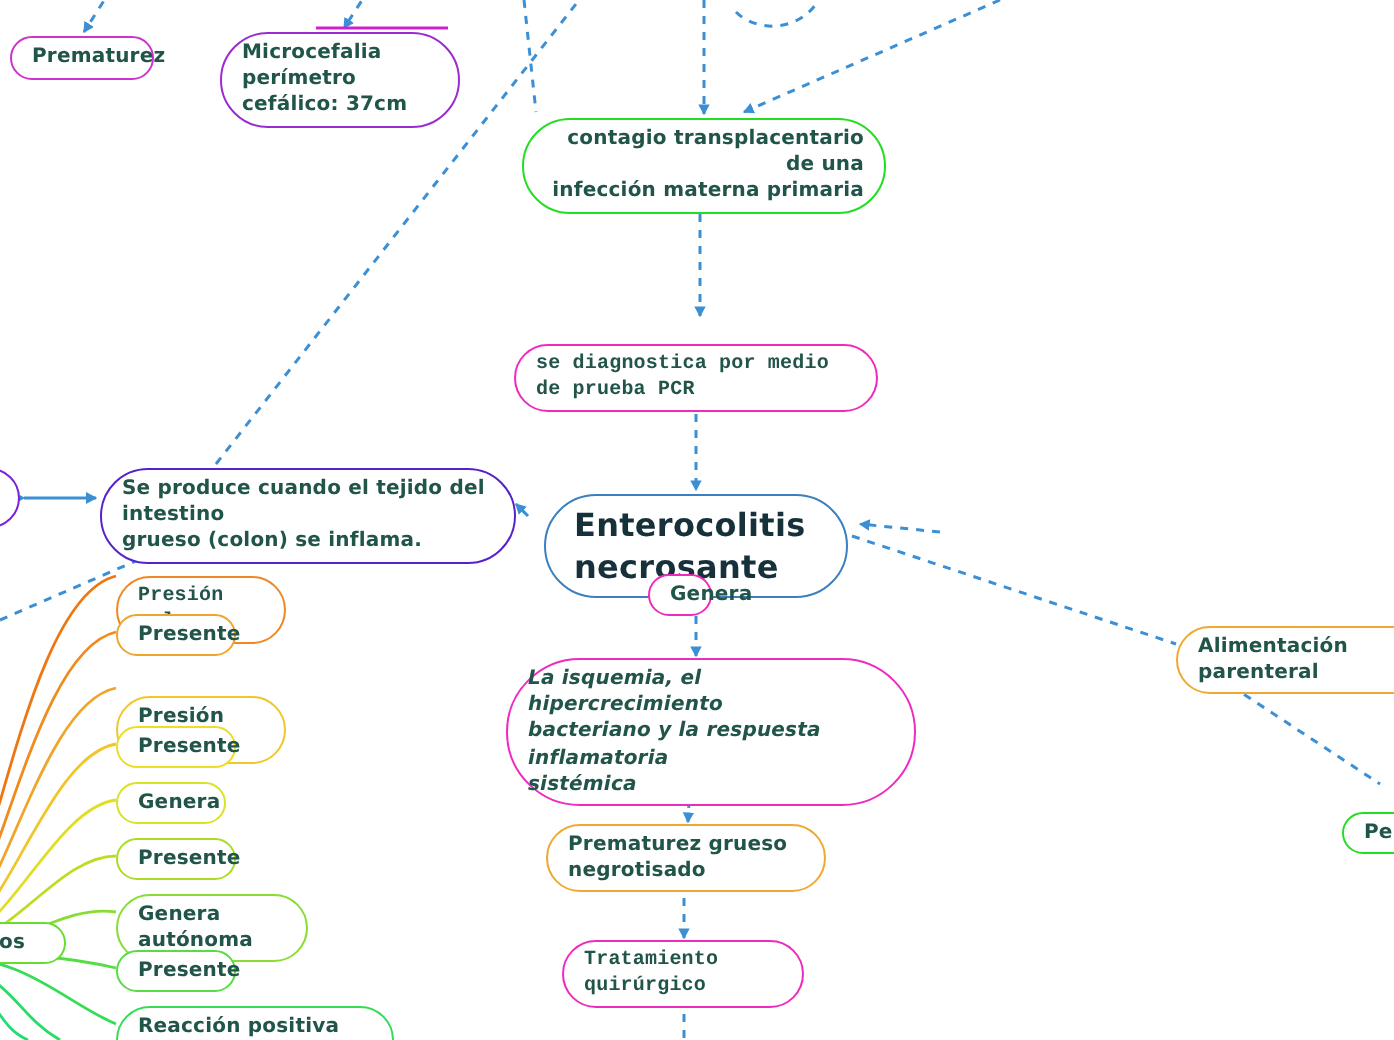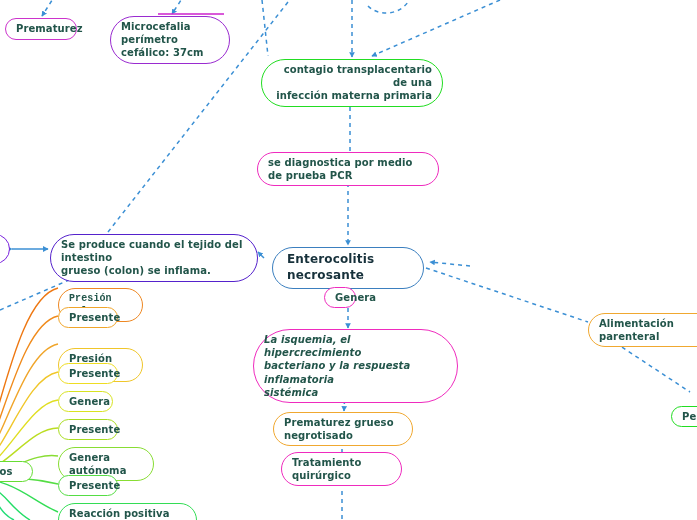--- a/index.html
+++ b/index.html
@@ -27,21 +27,21 @@
     font-size:10px;
     line-height:1.32;
     letter-spacing:.1px;
     display:flex;
     align-items:center;
     padding:3px 10px;
     white-space:pre-line;
     z-index:5;
   }
   .node.center{
-    font-size:12px;
+    font-size:16px;
     color:#17313b;
     border-width:1.7px;
     padding:4px 14px;
     letter-spacing:.15px;
   }
 </style>
 </head>
 <body>
 
 <div id="canvas">
@@ -107,31 +107,31 @@
       <path d="M-30,482 C0,494 -4,512 14,520" stroke="#22dd77"></path>
     </g>
   </svg>
 
   <div id="nodes">
       <div class="node" style="left: 5px; top: 18px; width: 72px; min-height: 22px; border-color: rgb(204, 51, 204);">Prematurez</div>
       <div class="node" style="left: 110px; top: 16px; width: 120px; min-height: 28px; border-color: rgb(154, 43, 208);">Microcefalia perímetro
 cefálico: 37cm</div>
       <div class="node" style="left: 261px; top: 59px; width: 182px; min-height: 31px; border-color: rgb(34, 221, 34); text-align: right;">contagio transplacentario de una
 infección materna primaria</div>
-      <div class="node" style="left: 257px; top: 152px; width: 182px; min-height: 22px; border-color: rgb(239, 43, 190);">se diagnostica por medio de prueba PCR</div>
+      <div class="node" style="left: 257px; top: 172px; width: 182px; min-height: 22px; border-color: rgb(239, 43, 190); font-family: Liberation Mono, monospace;">se diagnostica por medio de prueba PCR</div>
       <div class="node" style="left: 50px; top: 234px; width: 208px; min-height: 30px; border-color: rgb(85, 34, 204);">Se produce cuando el tejido del intestino
 grueso (colon) se inflama.</div>
       <div class="node" style="left: -26px; top: 234px; width: 36px; min-height: 30px; border-color: rgb(122, 34, 221);"></div>
       <div class="node center" style="left: 272px; top: 247px; width: 152px; min-height: 27px; border-color: rgb(59, 127, 191); justify-content: center;">Enterocolitis necrosante</div>
       <div class="node" style="left: 324px; top: 287px; width: 32px; min-height: 20px; border-color: rgb(239, 43, 190);">Genera</div>
       <div class="node" style="left: 253px; top: 329px; width: 205px; min-height: 38px; border-color: rgb(239, 43, 190); font-style: italic;">La isquemia, el hipercrecimiento
 bacteriano y la respuesta inflamatoria
 sistémica</div>
       <div class="node" style="left: 273px; top: 412px; width: 140px; min-height: 20px; border-color: rgb(240, 168, 48);">Prematurez grueso negrotisado</div>
-      <div class="node" style="left: 281px; top: 452px; width: 121px; min-height: 20px; border-color: rgb(239, 43, 190);">Tratamiento quirúrgico</div>
+      <div class="node" style="left: 281px; top: 470px; width: 121px; min-height: 20px; border-color: rgb(239, 43, 190); font-family: Liberation Mono, monospace;">Tratamiento quirúrgico</div>
       <div class="node" style="left: 588px; top: 313px; width: 128px; min-height: 20px; border-color: rgb(240, 168, 48);">Alimentación parenteral</div>
       <div class="node" style="left: 671px; top: 406px; width: 42px; min-height: 20px; border-color: rgb(34, 221, 34);">Pe</div>
       <div class="node" style="left: 58px; top: 288px; width: 85px; min-height: 19px; border-color: rgb(238, 136, 34); font-family: Liberation Mono, monospace;">Presión palmar</div>
       <div class="node" style="left: 58px; top: 307px; width: 60px; min-height: 19px; border-color: rgb(240, 165, 42);">Presente</div>
       <div class="node" style="left: 58px; top: 348px; width: 85px; min-height: 19px; border-color: rgb(240, 198, 42);">Presión plantar</div>
       <div class="node" style="left: 58px; top: 363px; width: 60px; min-height: 19px; border-color: rgb(238, 221, 34);">Presente</div>
       <div class="node" style="left: 58px; top: 391px; width: 55px; min-height: 19px; border-color: rgb(216, 227, 34);">Genera</div>
       <div class="node" style="left: 58px; top: 419px; width: 60px; min-height: 19px; border-color: rgb(170, 221, 34);">Presente</div>
       <div class="node" style="left: 58px; top: 447px; width: 96px; min-height: 19px; border-color: rgb(136, 221, 51);">Genera autónoma</div>
       <div class="node" style="left: 58px; top: 475px; width: 60px; min-height: 19px; border-color: rgb(85, 221, 68);">Presente</div>

